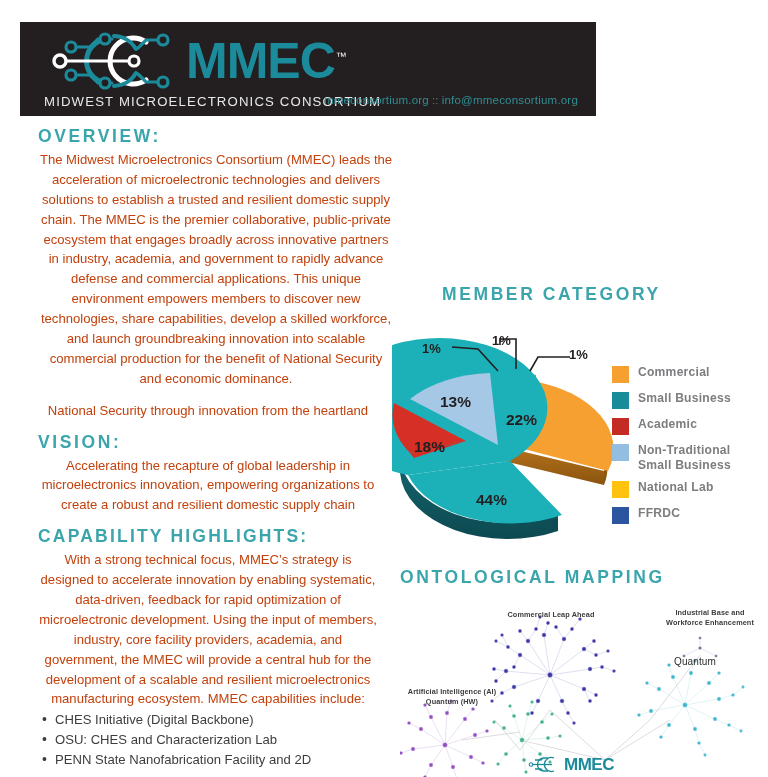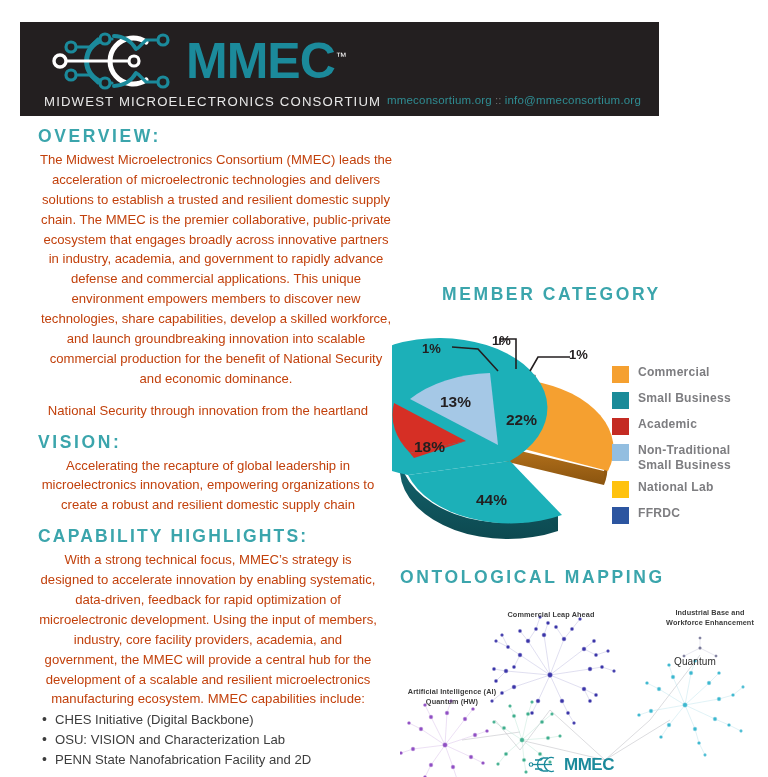--- a/index.html
+++ b/index.html
@@ -7,21 +7,21 @@
     width: 768px; height: 777px;
     background: #ffffff;
     font-family: "Liberation Sans", sans-serif;
     overflow: hidden;
   }
   .page { position: relative; width: 768px; height: 777px; background: #fff; }
 
   
   .header {
     position: absolute; left: 20px; top: 22px;
-    width: 639px; height: 94px;
+    width: 576px; height: 94px;
     background: #231f20;
     overflow: hidden;
   }
   .logo-wrap {
     position: absolute; left: 22px; top: 10px;
     display: flex; flex-direction: column; align-items: flex-start;
   }
   .logo-row { display: flex; align-items: center; height: 58px; }
   .logo-mark { width: 140px; height: 58px; }
   .logo-text {
@@ -171,21 +171,21 @@
     <div class="gap-b"></div>
     <div class="sec-head">VISION:</div>
     <div class="body-text narrow">Accelerating the recapture of global leadership in microelectronics innovation, empowering organizations to create a robust and resilient domestic supply chain</div>
 
     <div class="gap-b"></div>
     <div class="sec-head tight">CAPABILITY HIGHLIGHTS:</div>
     <div class="body-text narrow">With a strong technical focus, MMEC’s strategy is designed to accelerate innovation by enabling systematic, data-driven, feedback for rapid optimization of microelectronic development. Using the input of members, industry, core facility providers, academia, and government, the MMEC will provide a central hub for the development of a scalable and resilient microelectronics manufacturing ecosystem. MMEC capabilities include:</div>
 
     <ul class="bullets">
       <li><span>CHES Initiative (Digital Backbone)</span></li>
-      <li><span>OSU: VISION and Characterization Lab</span></li>
+      <li><span>OSU: CHES and Characterization Lab</span></li>
       <li><span>PENN State Nanofabrication Facility and 2D</span></li>
 
     </ul>
   </div>
 
   <div class="right-col">
 
     <div class="right-head member-head">MEMBER CATEGORY</div>
 
     <div class="chart-zone">

